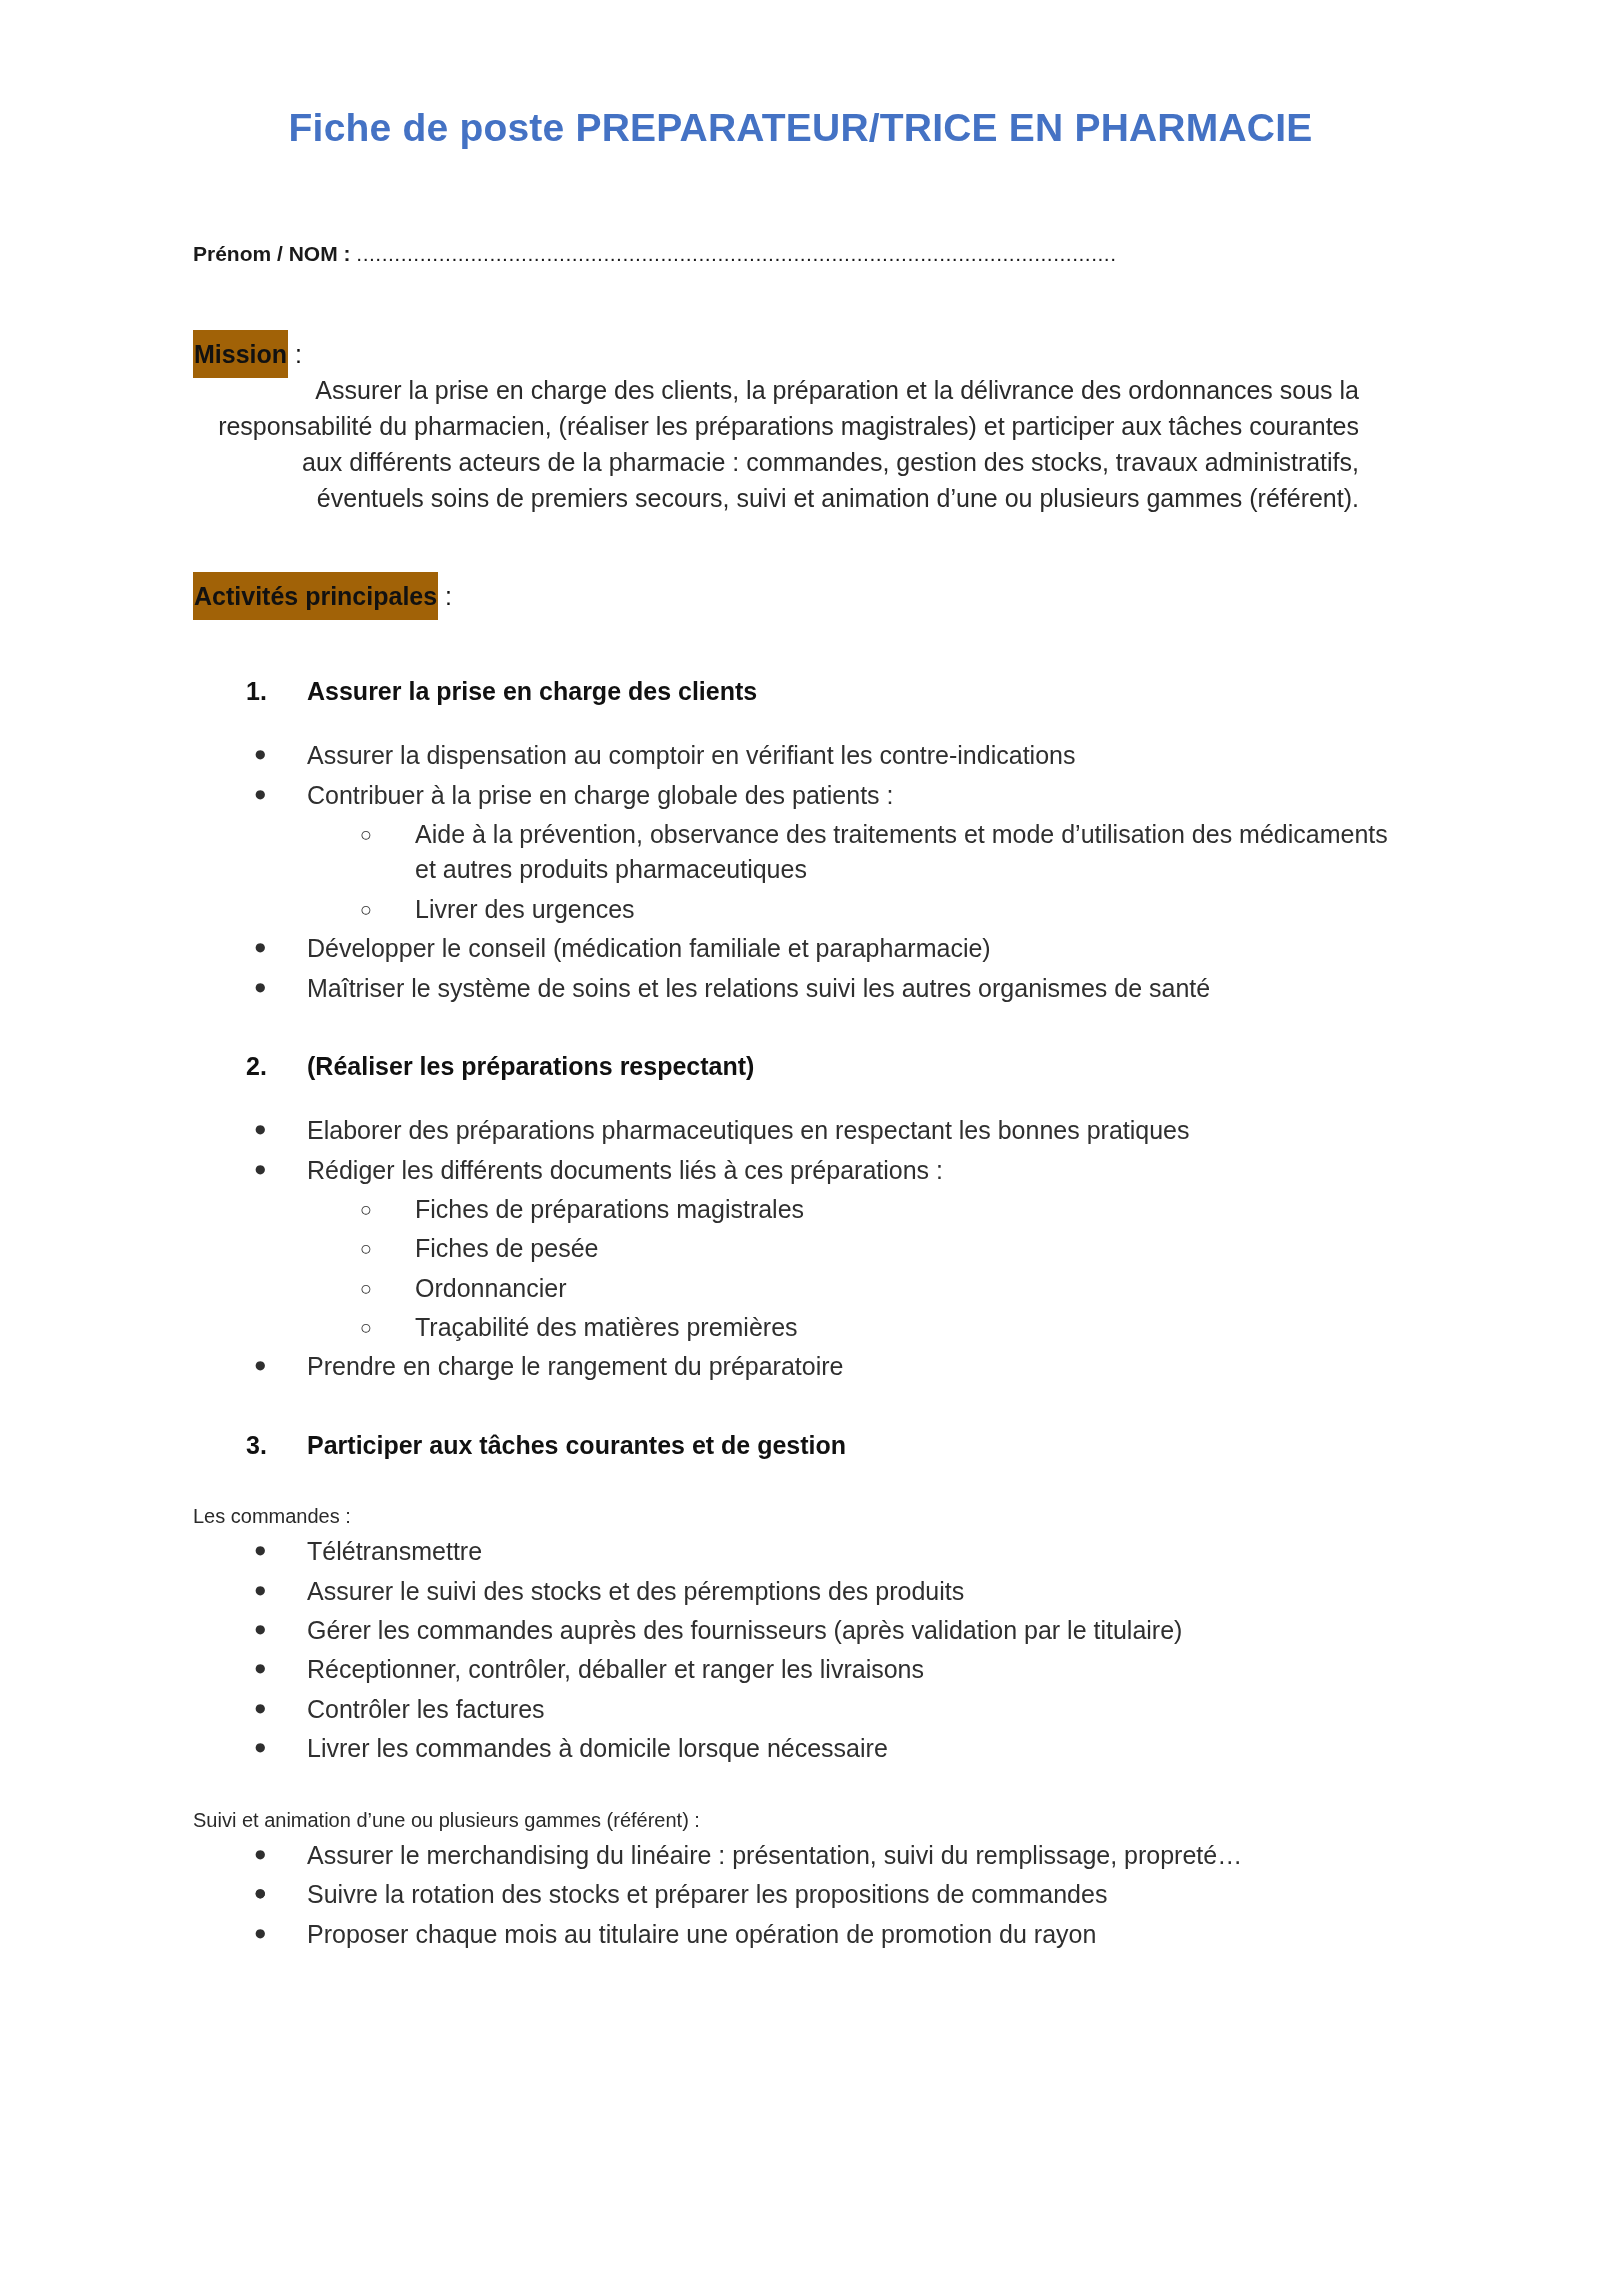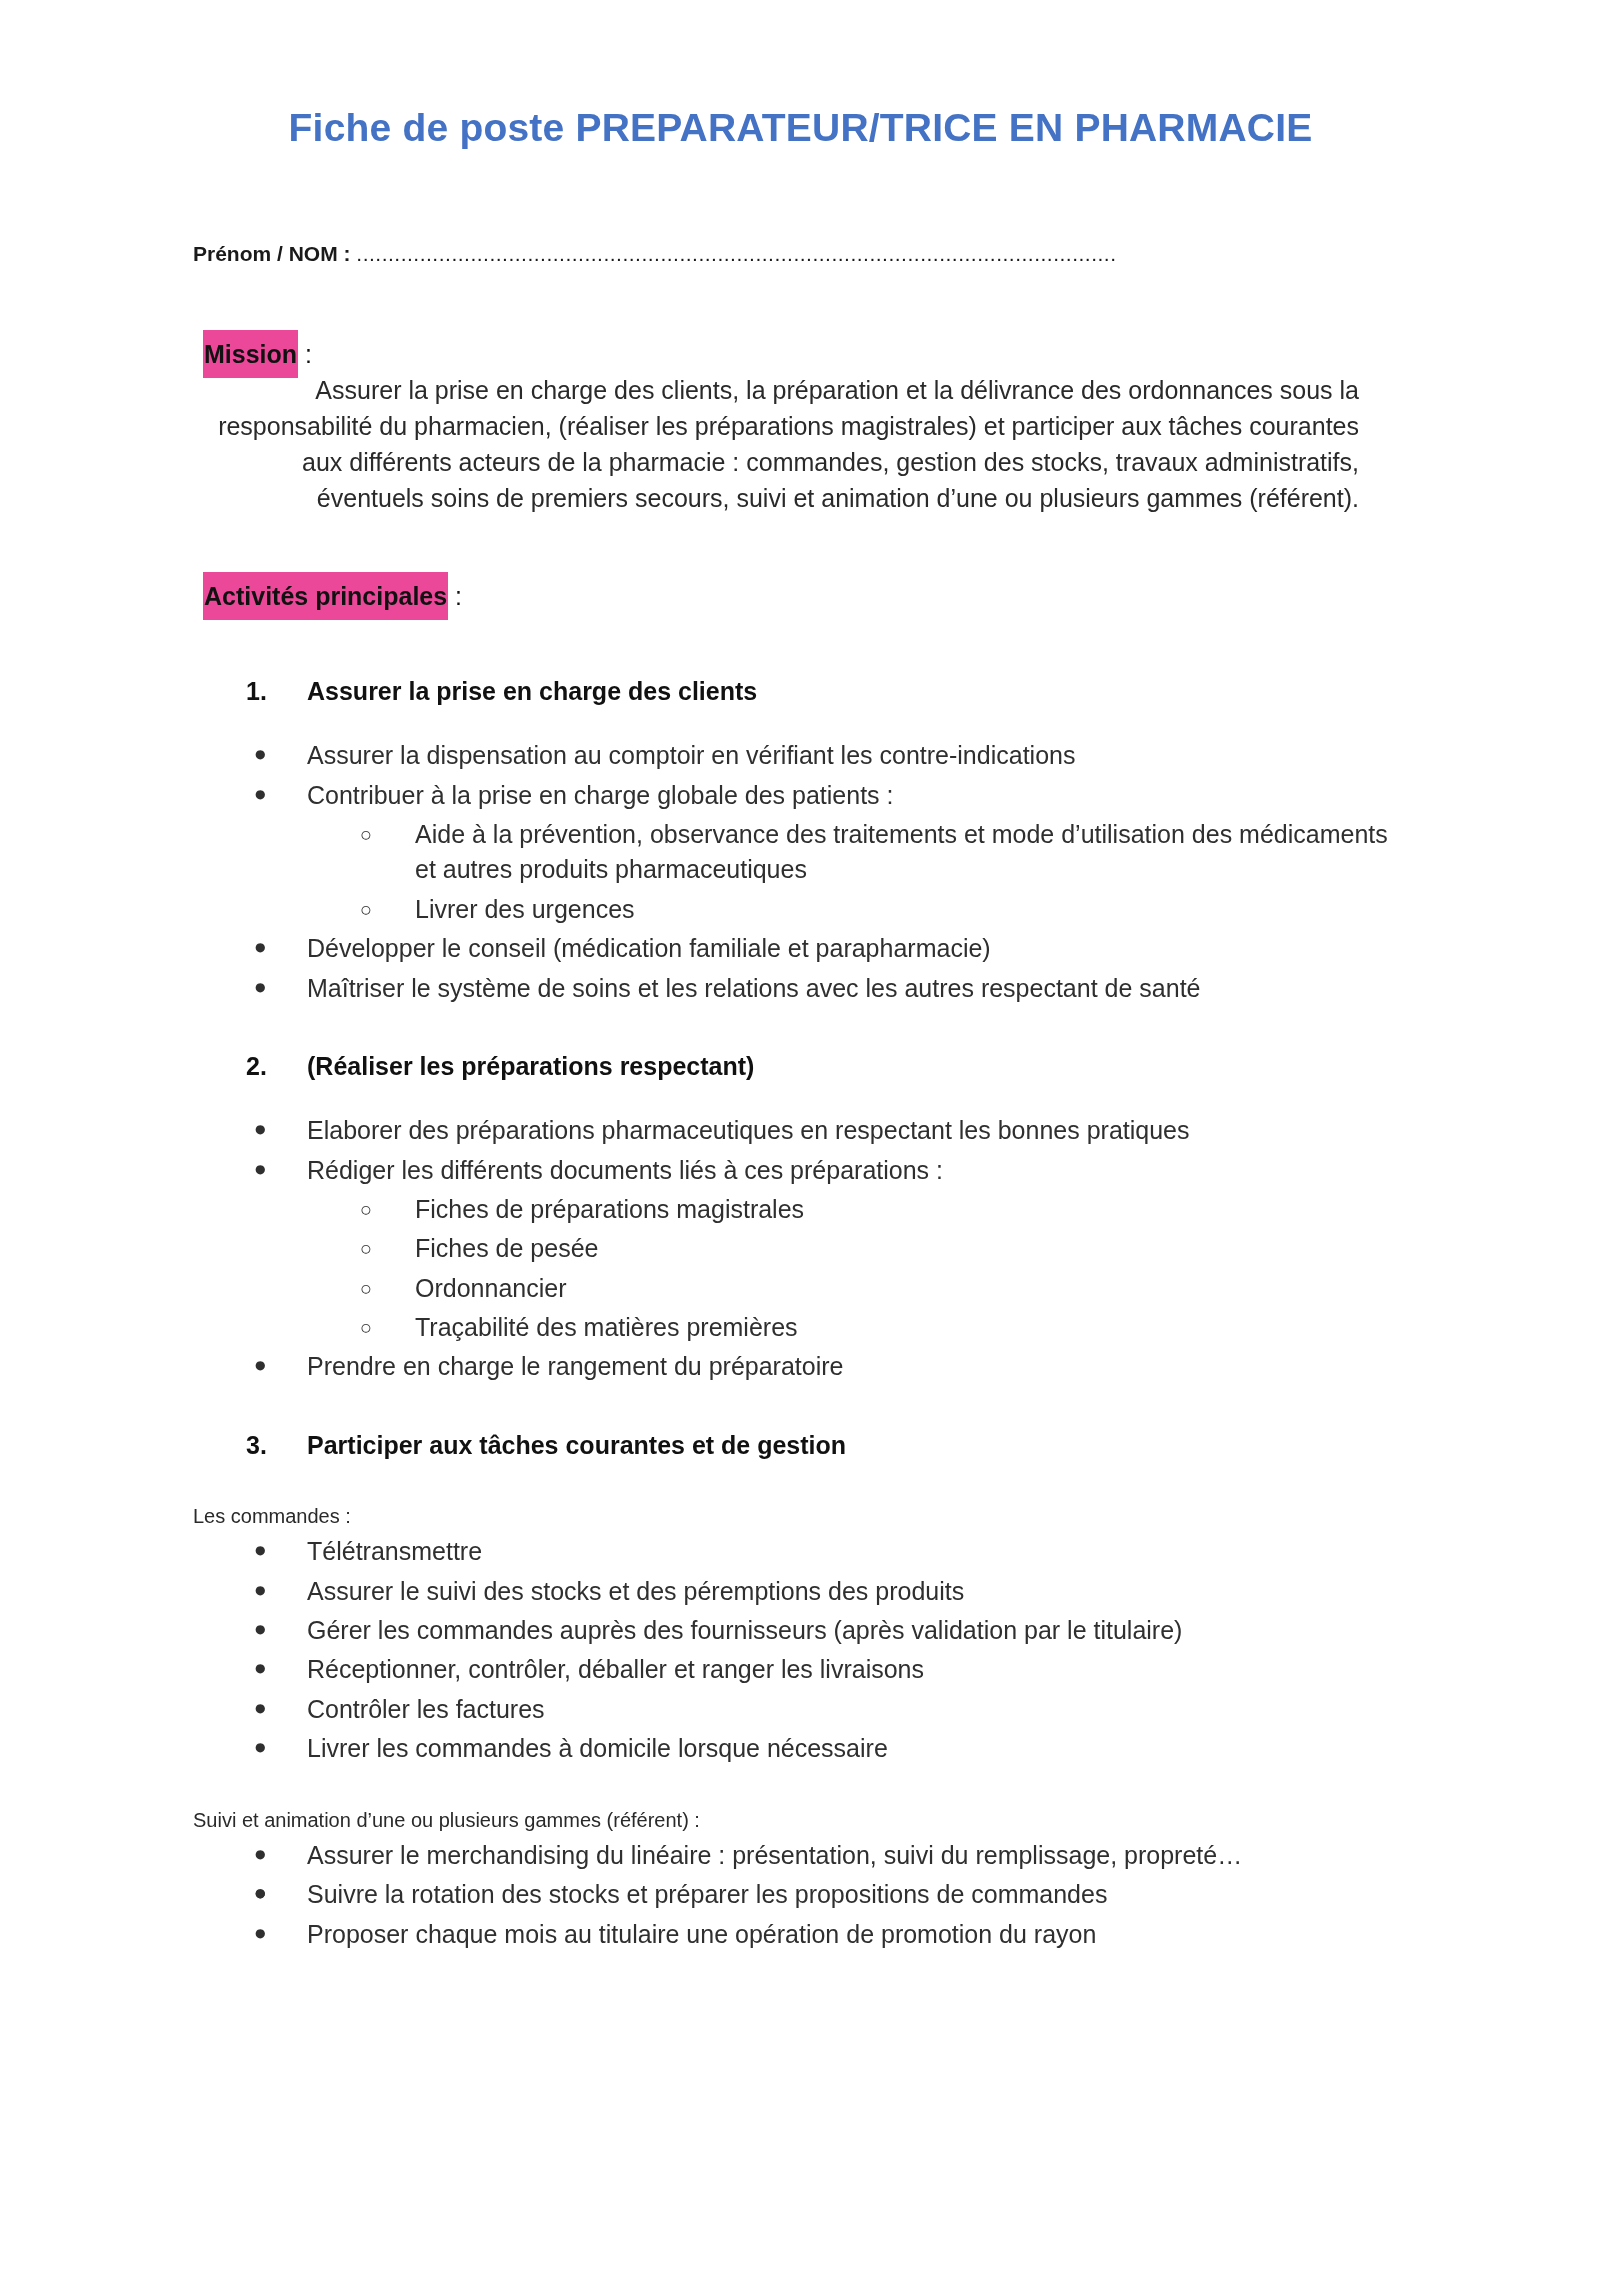--- a/index.html
+++ b/index.html
@@ -55,24 +55,23 @@
   }
 
   
   .hl-heading {
     margin-top: 69px;
     font-size: 25px;
     line-height: 1.4;
     color: #111;
   }
   .hl {
-    background: #ec4899;
+    background: #a16207;
     font-weight: bold;
     padding: 10px 1px;
-    margin-left: 10px;
   }
   .hl-colon { font-weight: normal; }
 
   
   .body-par {
     font-size: 25px;
     line-height: 1.44;
     color: #2a2a2a;
     margin: 0;
     width: 1166px;
@@ -178,21 +177,21 @@
 
     <div class="num-item">
       <span class="num">1.</span>
       <span>Assurer la prise en charge des clients</span>
     </div>
     <div class="b1"><span class="mk">●</span><span>Assurer la dispensation au comptoir en vérifiant les contre-indications</span></div>
     <div class="b1"><span class="mk">●</span><span>Contribuer à la prise en charge globale des patients :</span></div>
     <div class="b2"><span class="mk">○</span><span>Aide à la prévention, observance des traitements et mode d’utilisation des médicaments et autres produits pharmaceutiques</span></div>
     <div class="b2"><span class="mk">○</span><span>Livrer des urgences</span></div>
     <div class="b1"><span class="mk">●</span><span>Développer le conseil (médication familiale et parapharmacie)</span></div>
-    <div class="b1"><span class="mk">●</span><span>Maîtriser le système de soins et les relations avec les autres respectant de santé</span></div>
+    <div class="b1"><span class="mk">●</span><span>Maîtriser le système de soins et les relations suivi les autres organismes de santé</span></div>
 
     <div class="num-item" style="margin-top:43px;">
       <span class="num">2.</span>
       <span>(Réaliser les préparations respectant)</span>
     </div>
     <div class="b1"><span class="mk">●</span><span>Elaborer des préparations pharmaceutiques en respectant les bonnes pratiques</span></div>
     <div class="b1"><span class="mk">●</span><span>Rédiger les différents documents liés à ces préparations :</span></div>
     <div class="b2"><span class="mk">○</span><span>Fiches de préparations magistrales</span></div>
     <div class="b2"><span class="mk">○</span><span>Fiches de pesée</span></div>
     <div class="b2"><span class="mk">○</span><span>Ordonnancier</span></div>

